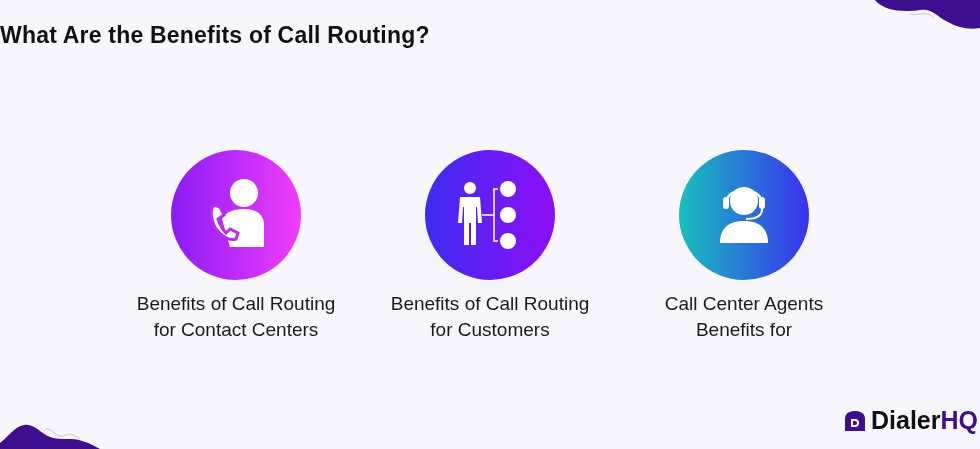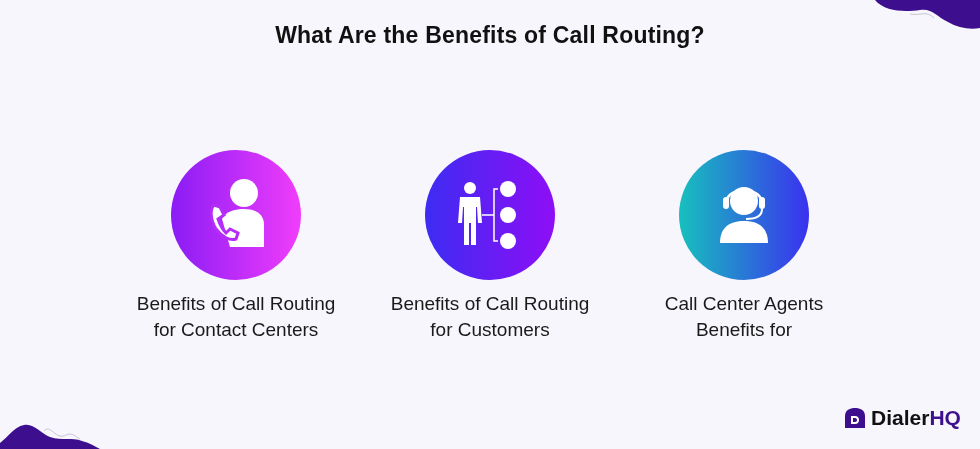--- a/index.html
+++ b/index.html
@@ -3,42 +3,42 @@
 <meta charset="utf-8">
 <style>
   html, body { margin: 0; padding: 0; }
   body {
     width: 980px; height: 449px; position: relative; overflow: hidden;
     background: #f8f6fd;
     font-family: "Liberation Sans", sans-serif;
   }
   .title {
     position: absolute; left: 0; right: 0; top: 22px;
-    text-align: center; font-size: 23px; font-weight: bold; color: #111;
+    font-size: 23px; font-weight: bold; color: #111;
     letter-spacing: 0.2px;
   }
   .card { position: absolute; top: 150px; width: 260px; text-align: center; }
   .circle {
     width: 130px; height: 130px; border-radius: 50%; margin: 0 auto;
     display: flex; align-items: center; justify-content: center;
   }
   .c1 { background: linear-gradient(90deg, #8a1cf5 0%, #f13dfb 100%); }
   .c2 { background: linear-gradient(90deg, #3d2cf2 0%, #8e0ef6 100%); }
   .c3 { background: linear-gradient(90deg, #17c0bd 0%, #3a31ef 100%); }
   .label {
     margin-top: 11px; font-size: 19px; line-height: 26px; color: #1a1a1a;
   }
   .label div { white-space: nowrap; }
   .blob-tr { position: absolute; right: 0; top: 0; }
   .blob-bl { position: absolute; left: 0; bottom: 0; }
   .logo {
     position: absolute; left: 843px; top: 406px;
     display: flex; align-items: center; gap: 4px;
   }
-  .logo-text { font-size: 21px; font-weight: bold; color: #111; }
+  .logo-text { font-size: 25px; font-weight: bold; color: #111; }
   .logo-text .hq { color: #3d0f8e; }
 </style>
 </head>
 <body>
 
 <svg class="blob-tr" width="110" height="32" viewBox="0 0 110 32">
   <path d="M5 0 C 15 12, 35 12, 50 10 C 62 8, 66 16, 78 22 C 88 28, 100 30, 110 28 L110 0 Z" fill="#3d0f8e"></path>
   <path d="M40 14 C 52 16, 56 10, 64 18" fill="none" stroke="#c8c4d4" stroke-width="1"></path>
 </svg>
 

